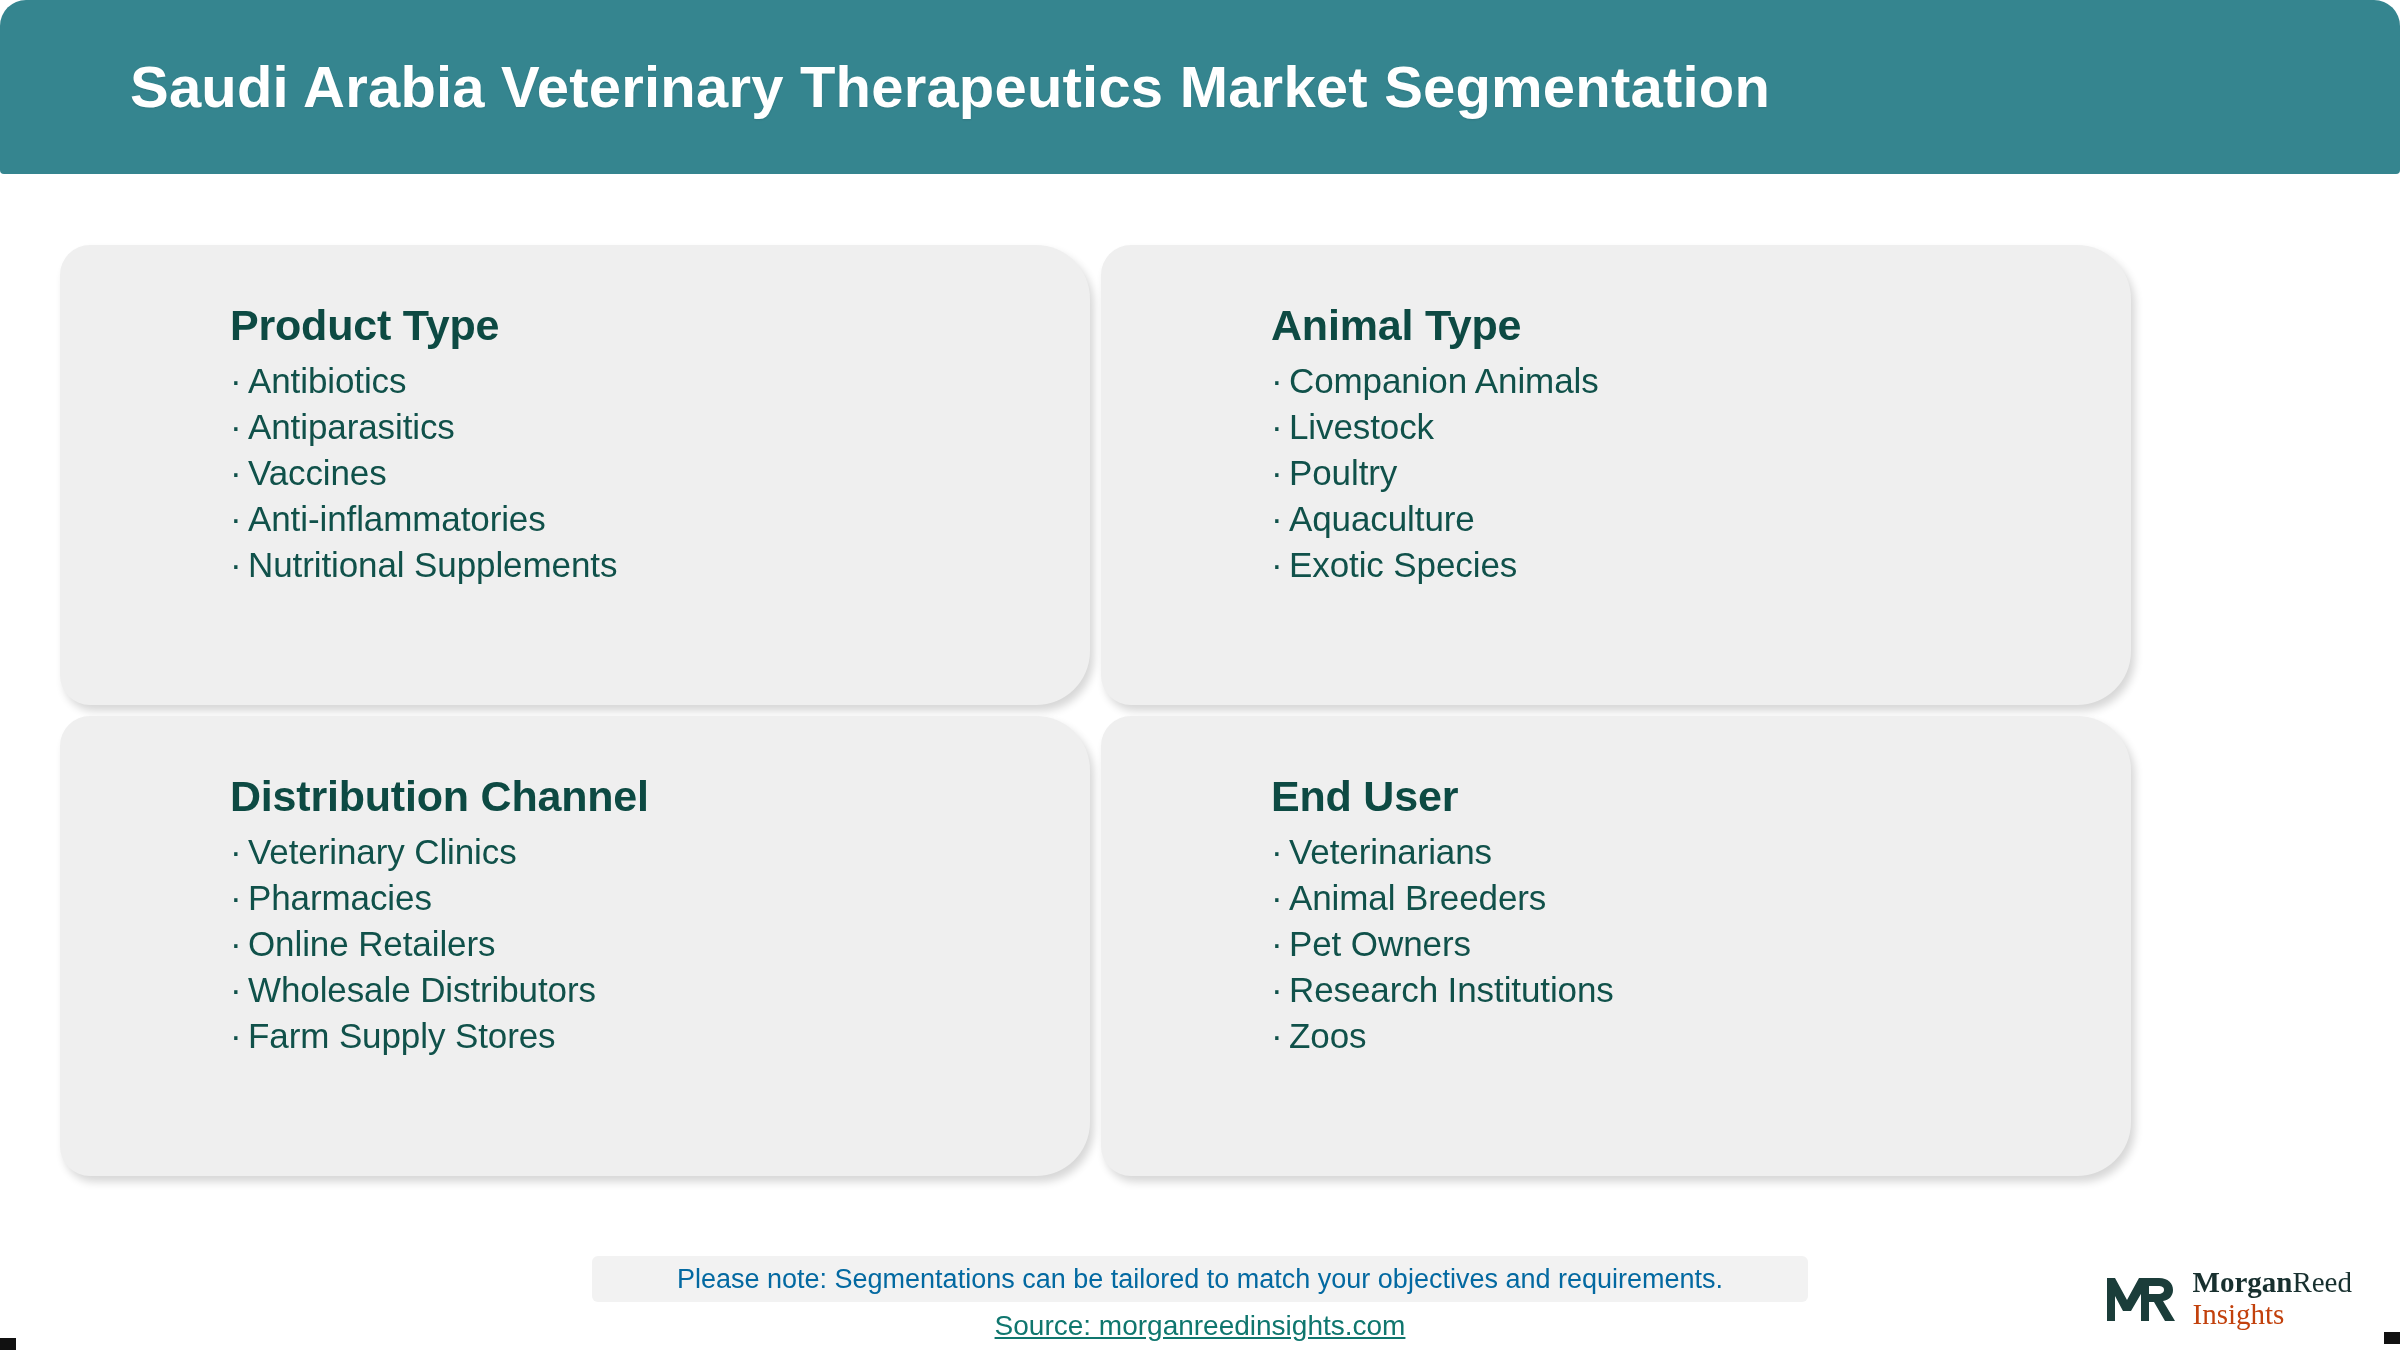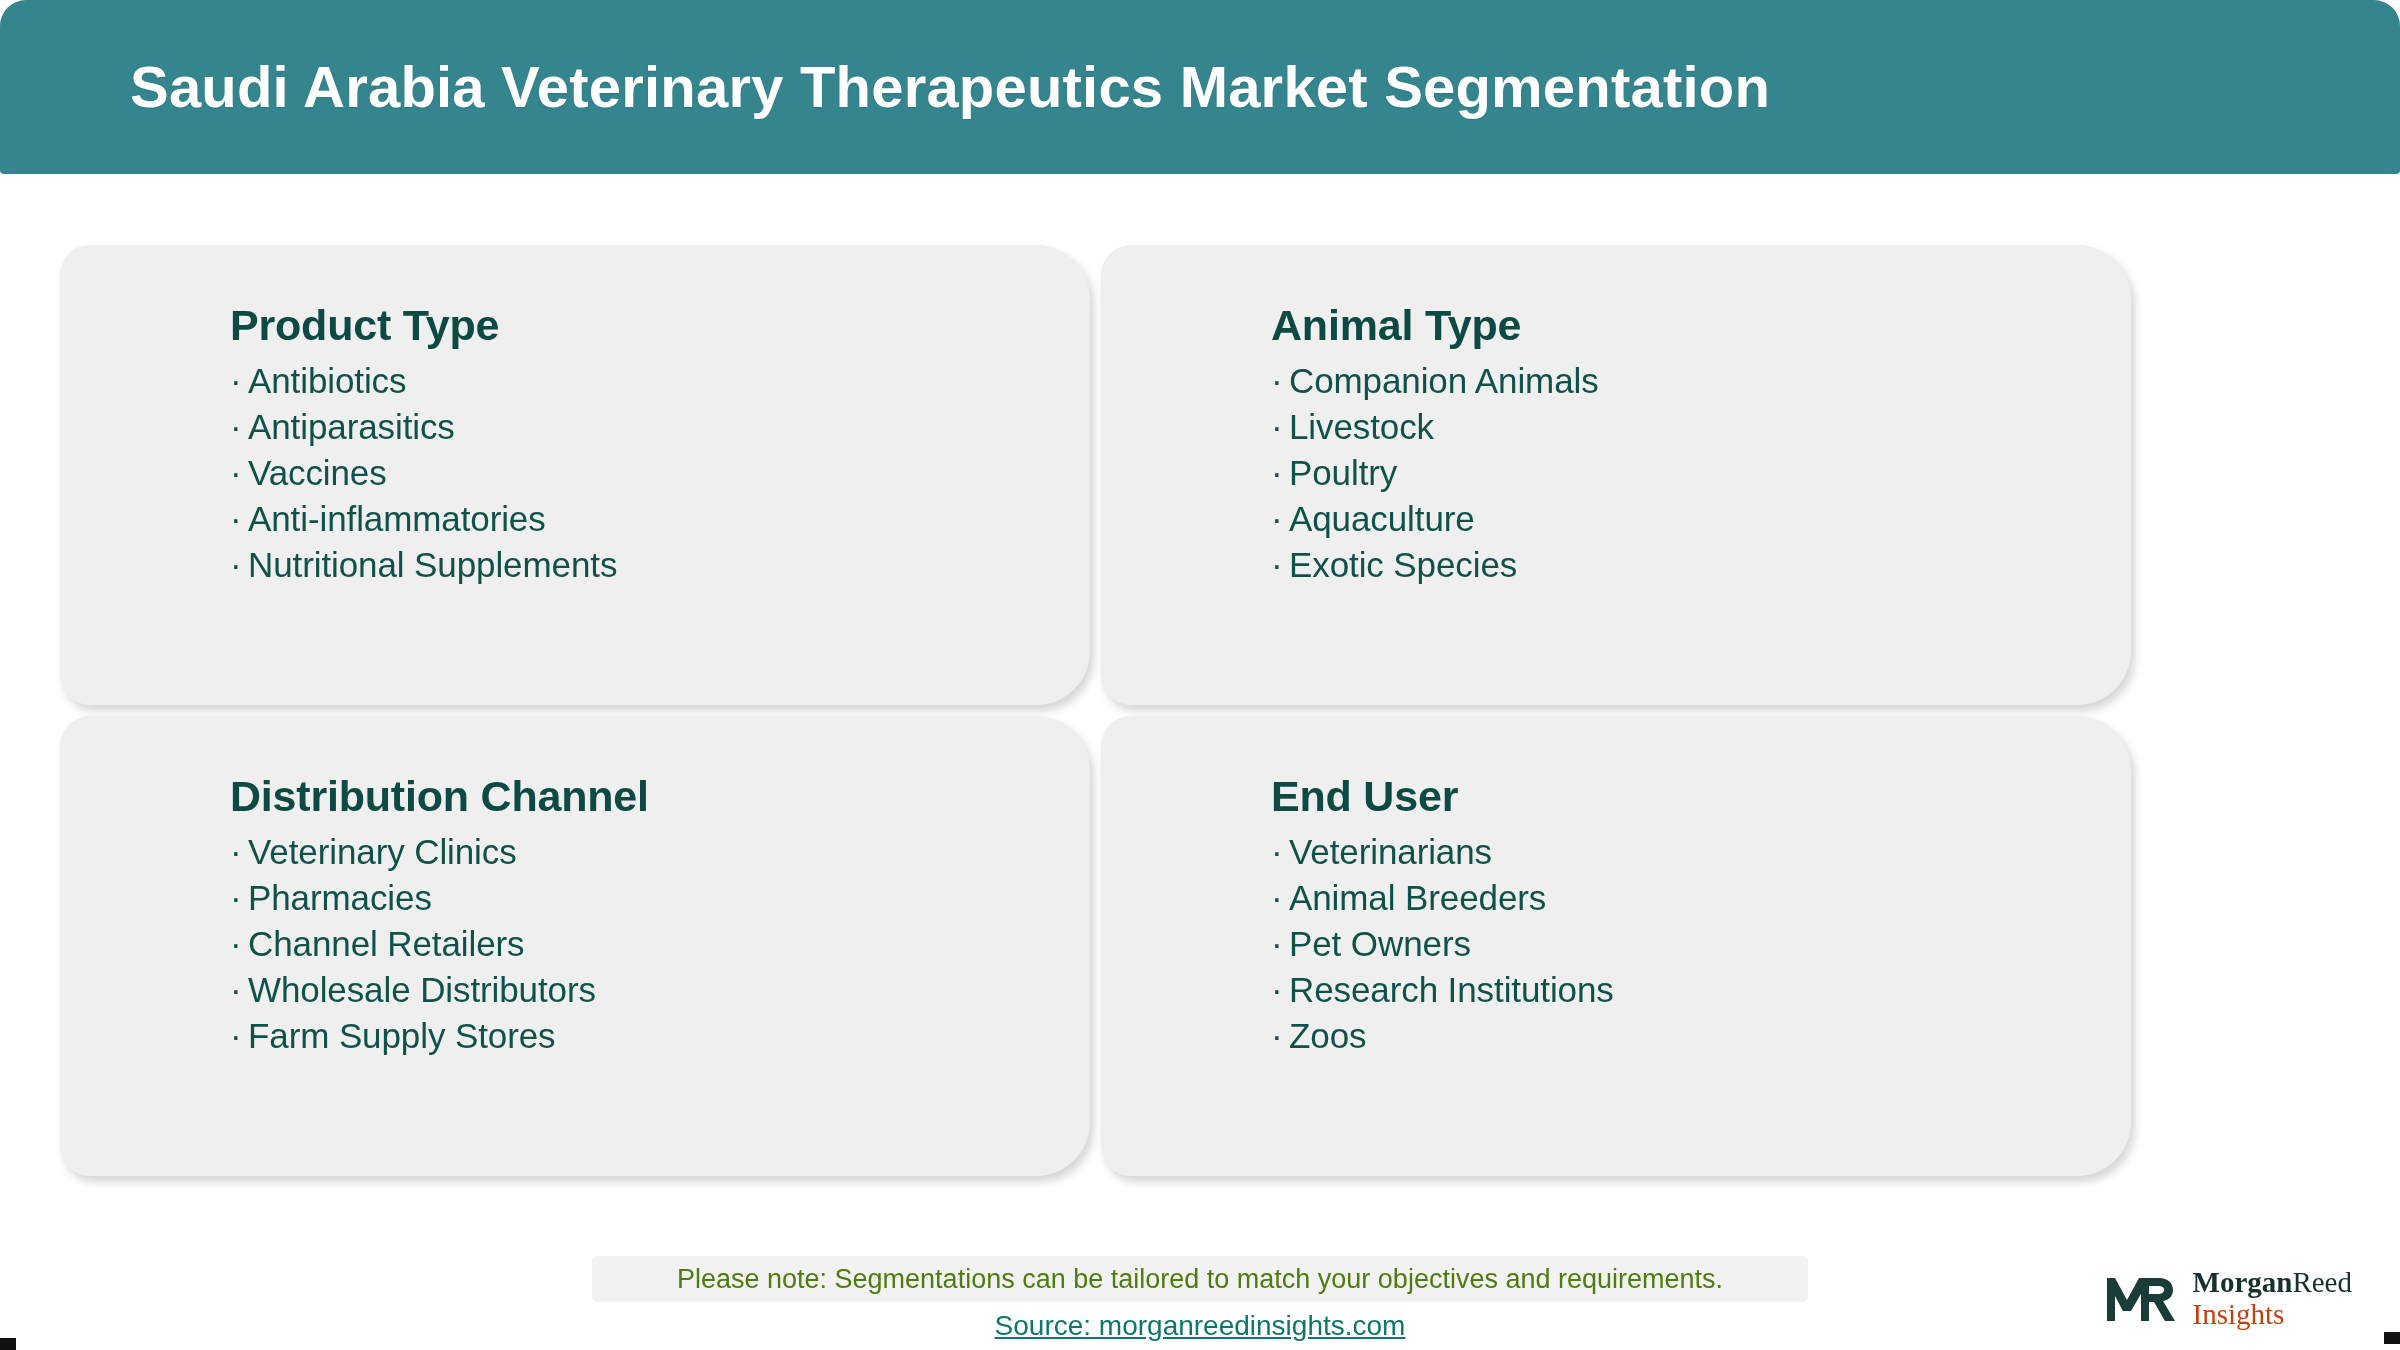--- a/index.html
+++ b/index.html
@@ -119,21 +119,21 @@
     width: 1216px;
     height: 46px;
     background: #f2f2f2;
     border-radius: 6px;
     display: flex;
     align-items: center;
     justify-content: center;
     box-sizing: border-box;
   }
   .footer-note-text {
-    color: #4d7c0f;
+    color: #0369a1;
     font-size: 27px;
     line-height: 1;
     white-space: nowrap;
   }
   .footer-source {
     position: absolute;
     left: 0;
     top: 1312px;
     width: 2400px;
     text-align: center;
@@ -221,21 +221,21 @@
       <li><span class="bullet-dot">·</span><span>Aquaculture</span></li>
       <li><span class="bullet-dot">·</span><span>Exotic Species</span></li>
     </ul>
   </div>
 
   <div class="seg-card">
     <h2 class="card-title">Distribution Channel</h2>
     <ul class="card-list">
       <li><span class="bullet-dot">·</span><span>Veterinary Clinics</span></li>
       <li><span class="bullet-dot">·</span><span>Pharmacies</span></li>
-      <li><span class="bullet-dot">·</span><span>Channel Retailers</span></li>
+      <li><span class="bullet-dot">·</span><span>Online Retailers</span></li>
       <li><span class="bullet-dot">·</span><span>Wholesale Distributors</span></li>
       <li><span class="bullet-dot">·</span><span>Farm Supply Stores</span></li>
     </ul>
   </div>
 
   <div class="seg-card">
     <h2 class="card-title">End User</h2>
     <ul class="card-list">
       <li><span class="bullet-dot">·</span><span>Veterinarians</span></li>
       <li><span class="bullet-dot">·</span><span>Animal Breeders</span></li>

